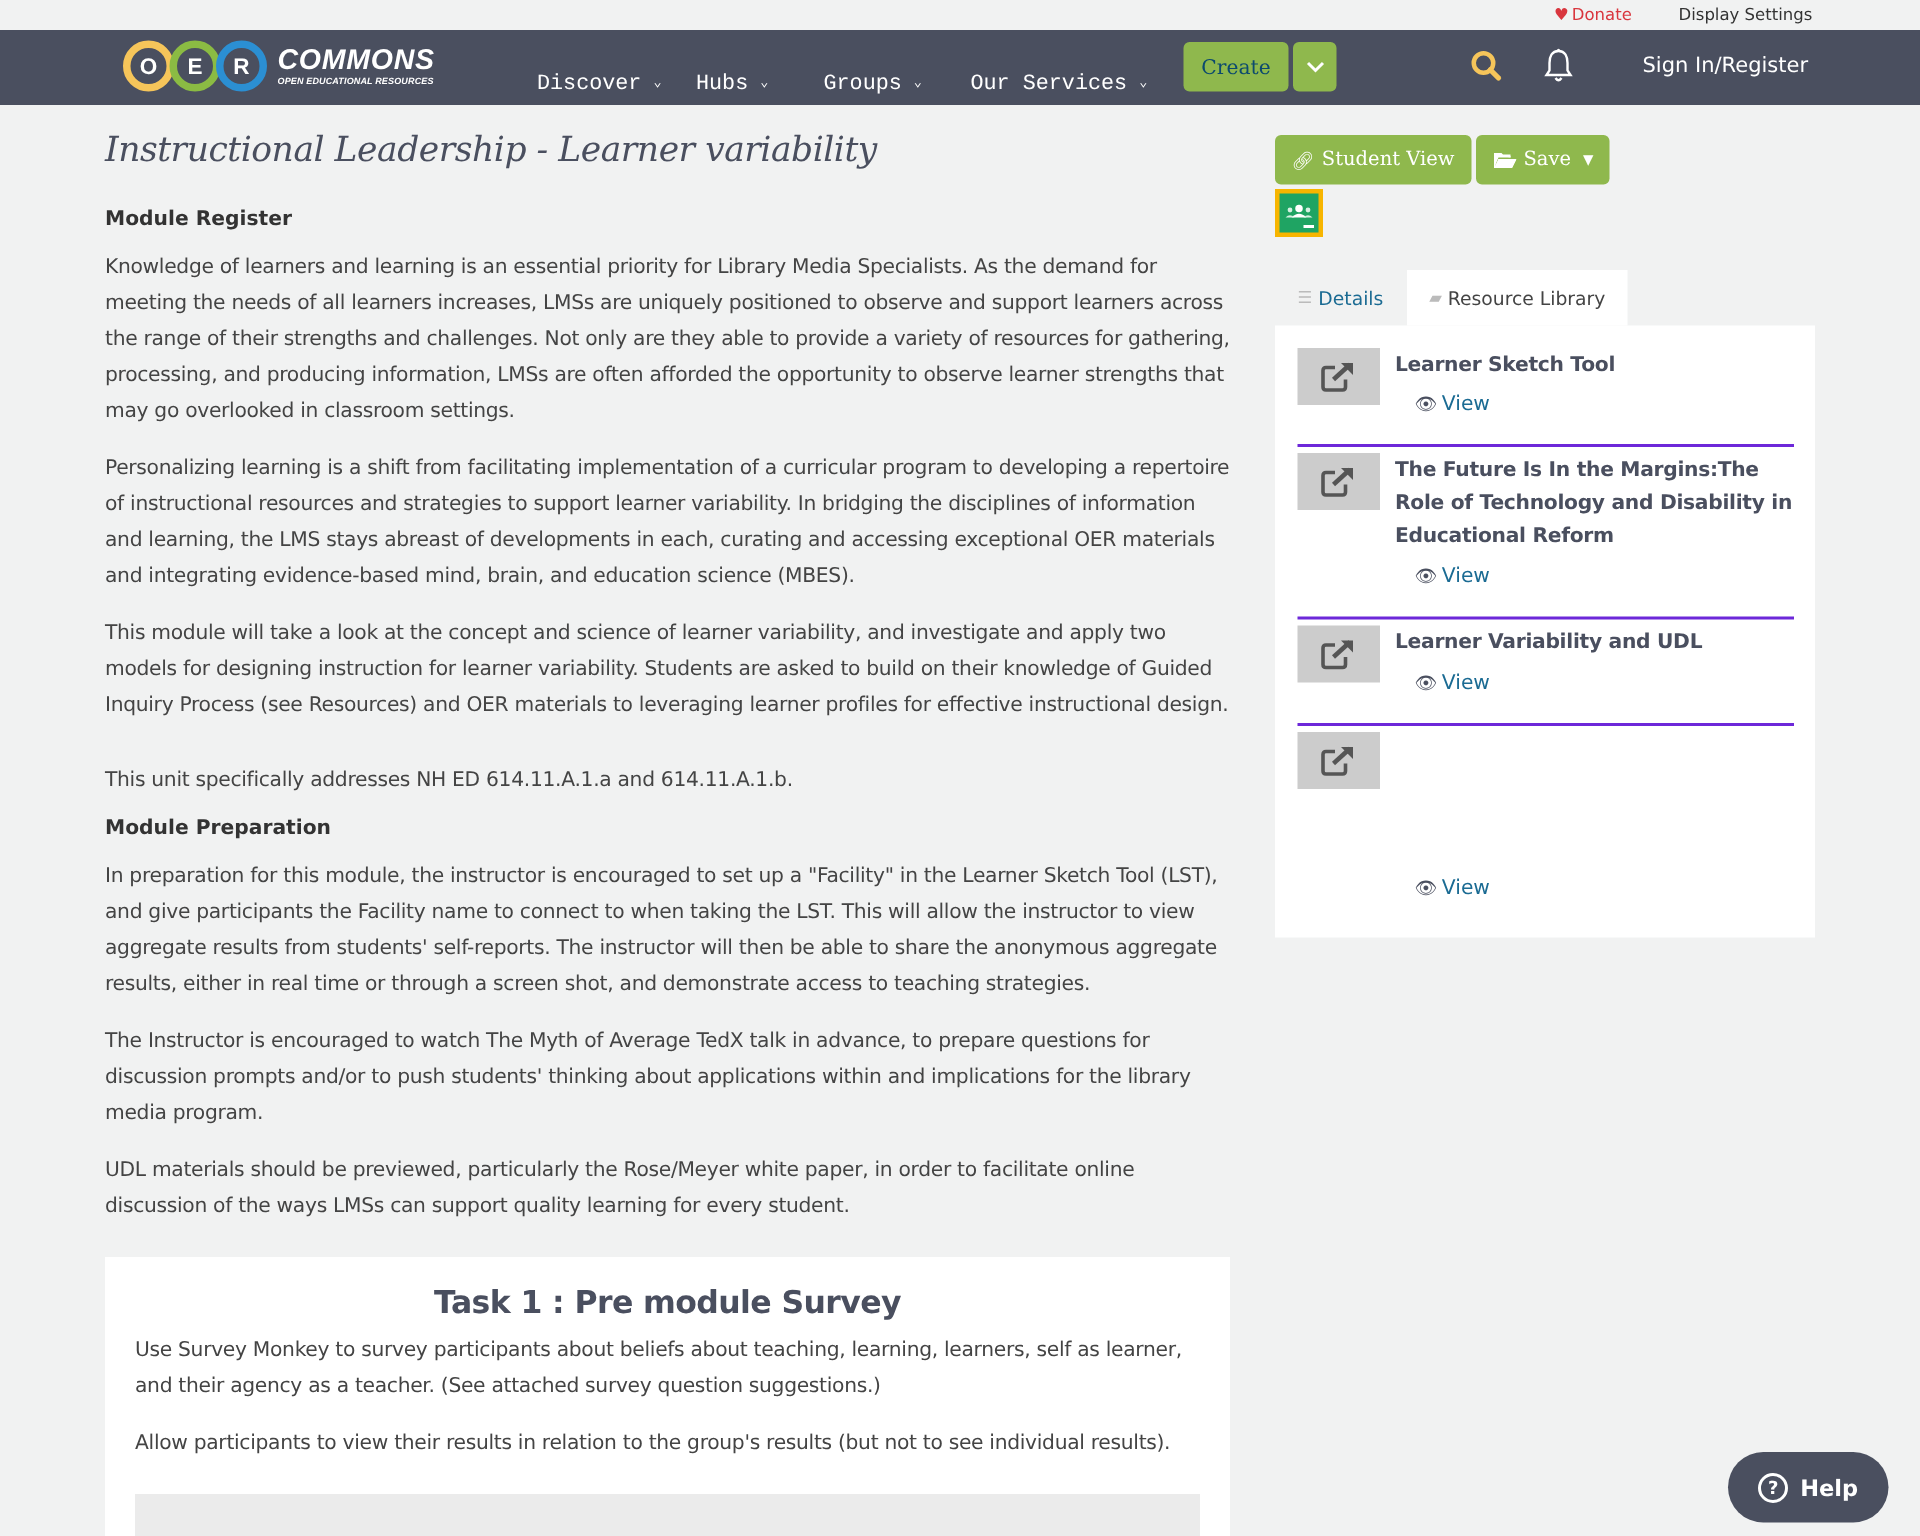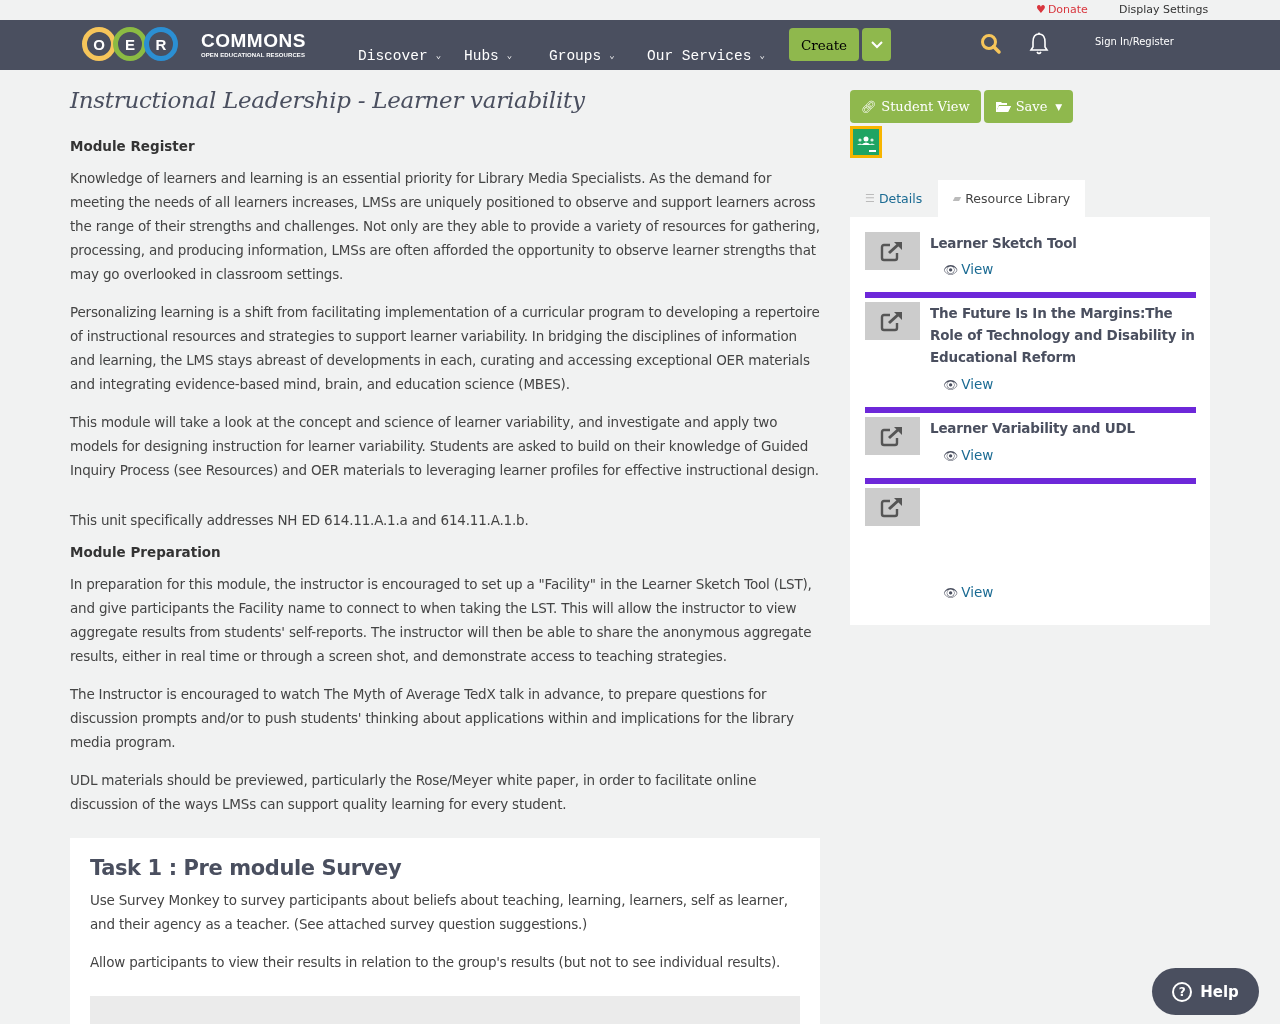--- a/index.html
+++ b/index.html
@@ -12,59 +12,59 @@
   .util-bar .donate .heart { color: #d9363e; font-size: 11px; margin-right: 2px; }
   .util-bar .display { position: absolute; left: 1119px; top: 3px; color: #333; }
 
   
   .navbar { height: 50px; background: #4a4f5f; position: relative; color: #fff; }
   .logo { position: absolute; left: 82px; top: 6px; height: 36px; display: flex; align-items: center; }
   .logo .ring { width: 34px; height: 34px; border-radius: 50%; border: 5px solid; display: flex; align-items: center; justify-content: center; font-weight: bold; font-size: 15px; margin-right: -3px; background: #4a4f5f; font-family: "Liberation Sans", sans-serif; }
   .logo .o { border-color: #f6c55a; }
   .logo .e { border-color: #8bbb43; }
   .logo .r { border-color: #2b8fd3; }
-  .logo .wordmark { margin-left: 26px; line-height: 1; }
+  .logo .wordmark { margin-left: 10px; line-height: 1; font-style: italic; }
   .logo .wordmark .big { font-family: "Liberation Sans", sans-serif; font-weight: bold; font-size: 19px; letter-spacing: 0.5px; }
   .logo .wordmark .small { font-family: "Liberation Sans", sans-serif; font-size: 6px; font-weight: bold; letter-spacing: 0.1px; margin-top: 2px; }
 
   .nav-item { position: absolute; top: 28px; font-size: 14.5px; color: #fff; font-family: Liberation Mono, monospace; }
   .nav-item .chev { font-size: 9px; margin-left: 8px; display: inline-block; transform: translateY(-2px); }
-  .btn-create { position: absolute; left: 789px; top: 8px; width: 70px; height: 33px; background: #8fb84d; color: #000000; border-radius: 4px; font-family: "DejaVu Serif", serif; font-size: 13.5px; display: flex; align-items: center; justify-content: center; }
+  .btn-create { position: absolute; left: 789px; top: 8px; width: 70px; height: 33px; background: #8fb84d; color: #0c4a6e; border-radius: 4px; font-family: "DejaVu Serif", serif; font-size: 13.5px; display: flex; align-items: center; justify-content: center; }
   .btn-create-caret { position: absolute; left: 862px; top: 8px; width: 29px; height: 33px; background: #8fb84d; border-radius: 4px; display: flex; align-items: center; justify-content: center; }
   .search-icon { position: absolute; left: 980px; top: 13px; width: 22px; height: 22px; }
   .bell-icon { position: absolute; left: 1028px; top: 11px; width: 22px; height: 26px; }
-  .signin { position: absolute; left: 1095px; top: 16px; font-size: 10px; color: #fff; }
+  .signin { position: absolute; left: 1095px; top: 16px; font-size: 14px; color: #fff; }
 
   
   .main { position: absolute; left: 70px; top: 70px; width: 750px; }
   .page-title { font-family: "DejaVu Serif", serif; font-size: 23px; font-weight: normal; color: #4a4f5f; margin-top: 17px; letter-spacing: -0.3px; font-style: italic; }
   .section-heading { font-size: 13.5px; font-weight: bold; color: #333; margin-top: 24px; }
   .para { font-size: 13.5px; line-height: 24px; color: #444; margin-top: 11px; letter-spacing: -0.2px; }
 
   .task-box { position: absolute; left: 70px; top: 838px; width: 750px; height: 200px; background: #fff; padding: 18px 20px; }
-  .task-title { font-size: 21px; font-weight: bold; color: #4a4f5f; letter-spacing: -0.4px; }
+  .task-title { font-size: 21px; font-weight: bold; color: #4a4f5f; text-align: center; letter-spacing: -0.4px; }
   .task-box .para { margin-top: 8px; }
   .task-box .para + .para { margin-top: 14px; }
   .gray-box { position: absolute; left: 20px; top: 158px; width: 710px; height: 60px; background: #ebebeb; }
 
   
   .side-btns { position: absolute; left: 850px; top: 90px; display: flex; gap: 3px; }
   .btn-green { height: 33px; background: #8fb84d; color: #fff; border-radius: 4px; font-family: "DejaVu Serif", serif; font-size: 13px; display: flex; align-items: center; padding: 0 11px; }
   .btn-green .ic { margin-right: 5px; font-family: "DejaVu Sans", sans-serif; font-size: 12px; }
   .btn-green .caret { margin-left: 8px; font-size: 9px; }
   .classroom { position: absolute; left: 850px; top: 126px; width: 32px; height: 32px; border: 3px solid #f7b500; background: #1fa463; }
 
   .tabs { position: absolute; left: 850px; top: 180px; height: 37px; width: 360px; }
   .tab { position: absolute; top: 0; height: 37px; display: flex; align-items: center; font-size: 12.5px; }
   .tab-details { left: 15px; color: #1b6b93; }
   .tab-resources { left: 88px; width: 147px; background: #fff; justify-content: center; color: #444; }
   .tab .ic { color: #bbb; margin-right: 4px; font-size: 11px; }
 
   .panel { position: absolute; left: 850px; top: 217px; width: 360px; height: 408px; background: #fff; }
-  .res-item { position: absolute; left: 15px; width: 331px; border-bottom: 6px solid #6d28d9; }
+  .res-item { position: absolute; left: 15px; width: 331px; border-bottom: 2px solid #6d28d9; }
   .res-item:last-child { border-bottom: none; }
   .res-thumb { position: absolute; left: 0; top: 0; width: 55px; height: 38px; background: #ccc; display: flex; align-items: center; justify-content: center; }
   .res-title { position: absolute; left: 65px; top: 0; width: 266px; font-size: 13.5px; font-weight: bold; line-height: 22px; color: #4a4f5f; letter-spacing: -0.2px; }
   .res-view { position: absolute; left: 78px; font-size: 13.5px; color: #1b6b93; }
   .res-view .eye { color: #4a4f5f; font-size: 12px; margin-right: 3px; }
 
   .help-btn { position: absolute; left: 1152px; top: 968px; width: 107px; height: 47px; background: #4a4f5f; border-radius: 24px; color: #fff; display: flex; align-items: center; justify-content: center; font-weight: bold; font-size: 15px; }
   .help-btn .q { width: 20px; height: 20px; border: 2px solid #fff; border-radius: 50%; display: flex; align-items: center; justify-content: center; font-size: 12px; margin-right: 8px; }
 </style>
 </head>

